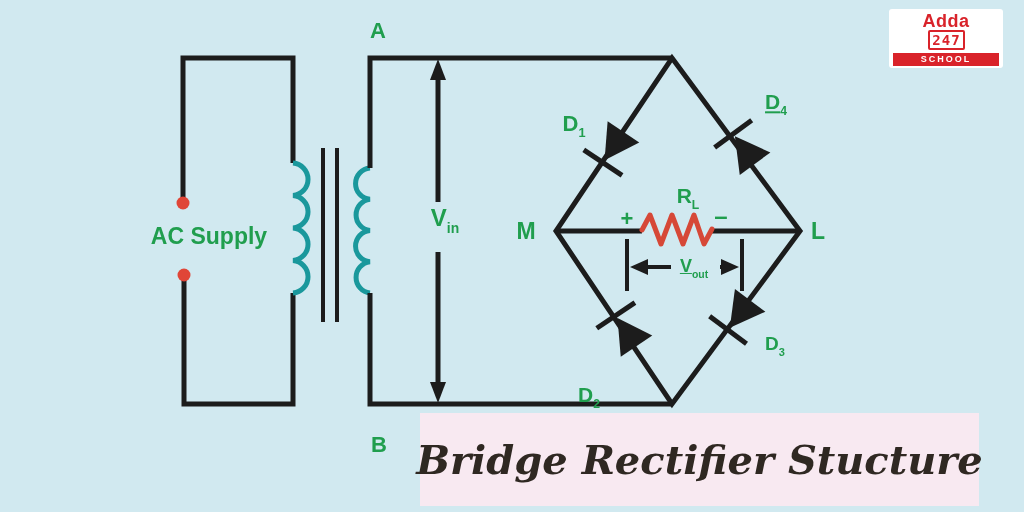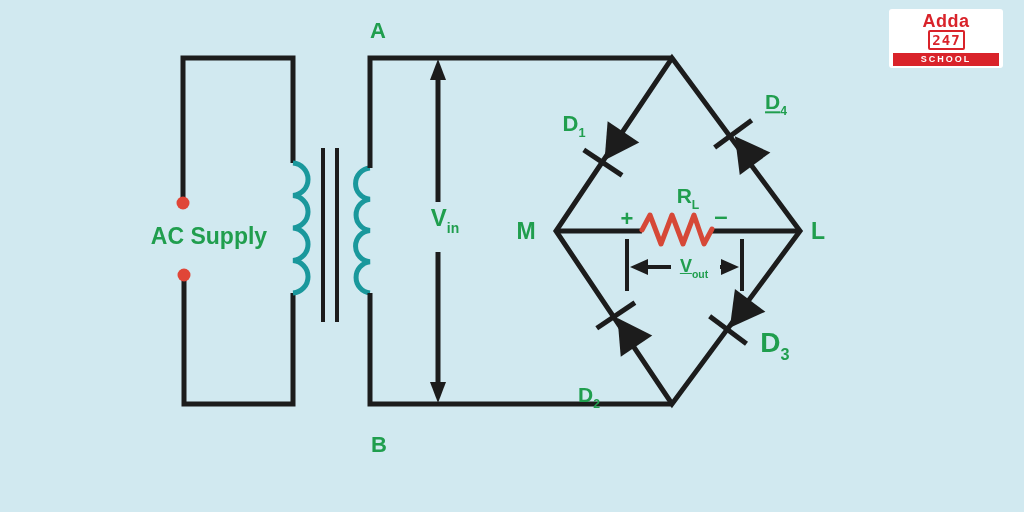--- a/index.html
+++ b/index.html
@@ -158,30 +158,33 @@
   <div class="lbl" style="left:721px;top:216px;font-size:24px;">–</div>
 
   <div class="lbl" style="left:574px;top:126px;font-size:22px;">
     <span>D</span><sub>1</sub>
   </div>
 
   <div class="lbl" style="left:589px;top:351px;font-size:21px;margin-top:46px;">
     <span>D</span><sub>2</sub>
   </div>
 
-  <div class="lbl" style="left:775px;top:345px;font-size:28px;">
+  <div class="lbl" style="left:775px;top:345px;font-size:19px;">
     <span>D</span><sub>3</sub>
   </div>
 
   <div class="lbl" style="left:776px;top:104px;font-size:21px;text-decoration:underline;">
     <span>D</span><sub>4</sub>
   </div>
 
   <div class="logo-card">
     <div class="logo-row">
       <span class="logo-brand">Adda</span>
       <span class="logo-number">247</span>
     </div>
     <div class="logo-tagline">SCHOOL</div>
   </div>
 
+  <div class="title-banner">
+    <div class="title-text">Bridge Rectifier Stucture</div>
+  </div>
 
 </div>
 
 </body></html>

